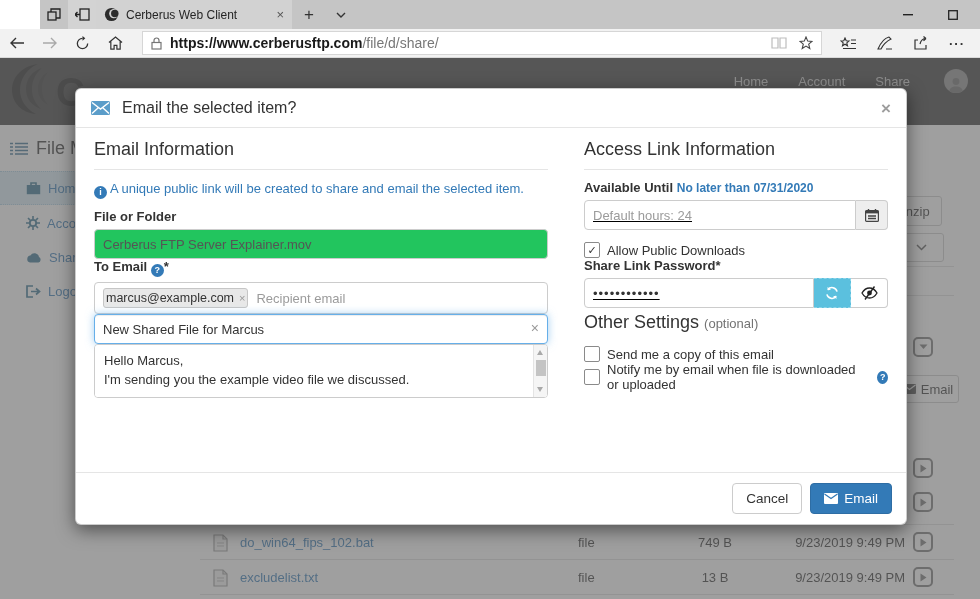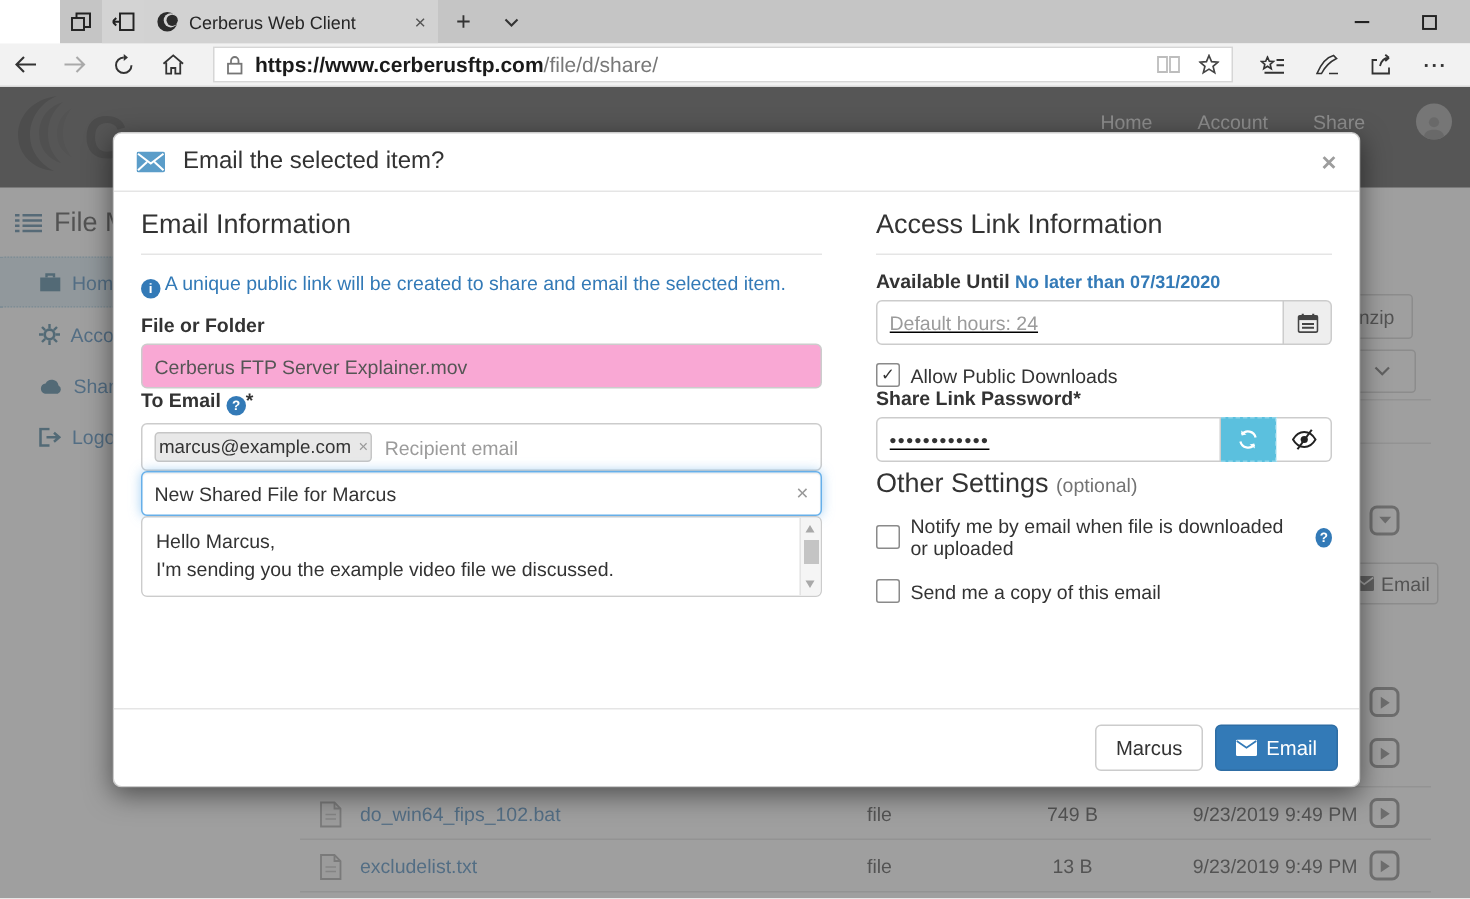--- a/index.html
+++ b/index.html
@@ -65,21 +65,21 @@
   h3.sect{font-size:18px;font-weight:normal;color:#333;margin:0 0 10px 0;padding-bottom:9px;border-bottom:1px solid #e5e5e5;}
   h3.sect.noline{border-bottom:none;padding-bottom:0;margin:4px 0 10px 0;}
   .optional{font-size:13px;color:#737373;}
   .note{font-size:13px;color:#337ab7;line-height:1.35;margin:0 0 10px 0;}
   .ico-circle{display:inline-block;width:13px;height:13px;border-radius:50%;background:#337ab7;color:#fff;
               font-size:9px;font-weight:bold;text-align:center;line-height:13px;vertical-align:-2px;}
   label.ctl{display:block;font-size:13px;font-weight:bold;color:#333;margin:0 0 5px 0;}
   .mt{margin-top:12px;}
   .inp{width:100%;height:30px;border:1px solid #ccc;border-radius:4px;font-size:13px;color:#333;
        padding:0 8px;box-sizing:border-box;font-family:"Liberation Sans",sans-serif;background:#fff;}
-  .inp:disabled,.inp.disabled{background:#f9a8d4;color:#555;}
+  .inp:disabled,.inp.disabled{background:#22c55e;color:#555;}
   .inp::placeholder{color:#9b9b9b;}
   .focuswrap{position:relative;}
   .inp.focused{border-color:#66afe9;outline:0;box-shadow:inset 0 1px 1px rgba(0,0,0,.075),0 0 8px rgba(102,175,233,.6);}
   .clear-x{position:absolute;right:9px;top:7px;color:#999;font-size:14px;line-height:1;}
   .tagbox{width:100%;min-height:32px;border:1px solid #ccc;border-radius:4px;display:flex;align-items:center;
           padding:0 8px;box-sizing:border-box;gap:8px;}
   .chip{background:#e8e8e8;border:1px solid #c6c6c6;border-radius:3px;font-size:12.5px;color:#333;
         padding:2px 2px;display:flex;align-items:center;gap:5px;white-space:nowrap;}
   .chip .x{color:#999;font-size:11px;}
   .ph{color:#9b9b9b;font-size:13px;}
@@ -426,35 +426,35 @@
               <circle cx="8.5" cy="7" r="2.4" fill="#222"></circle>
               <path d="M13.5 0.5 L4 13.5" stroke="#222" stroke-width="1.4"></path>
             </svg>
         </span>
       </div>
 
       <h3 class="sect noline">
         <span>Other Settings</span>
         <span class="optional">(optional)</span>
       </h3>
+      <div class="cbrow" style="margin-top:13px;">
+        <span class="cb"></span>
+        <span>Send me a copy of this email</span>
+      </div>
       <div class="cbrow">
         <span class="cb"></span>
         <span>Notify me by email when file is downloaded or uploaded</span>
         <span class="ico-circle">?</span>
       </div>
-      <div class="cbrow" style="margin-top:13px;">
-        <span class="cb"></span>
-        <span>Send me a copy of this email</span>
-      </div>
     </div>
   </div>
 
   <div class="modal-foot">
     <button class="btn btn-default">
-      <span>Marcus</span>
+      <span>Cancel</span>
     </button>
     <button class="btn btn-primary">
       <svg width="14" height="11" viewBox="0 0 14 11">
           <rect width="14" height="11" rx="1" fill="#fff"></rect>
           <path d="M0.5 1 L7 5.5 L13.5 1" fill="none" stroke="#337ab7" stroke-width="1.2"></path>
         </svg>
       <span>Email</span>
     </button>
   </div>
 </div>

